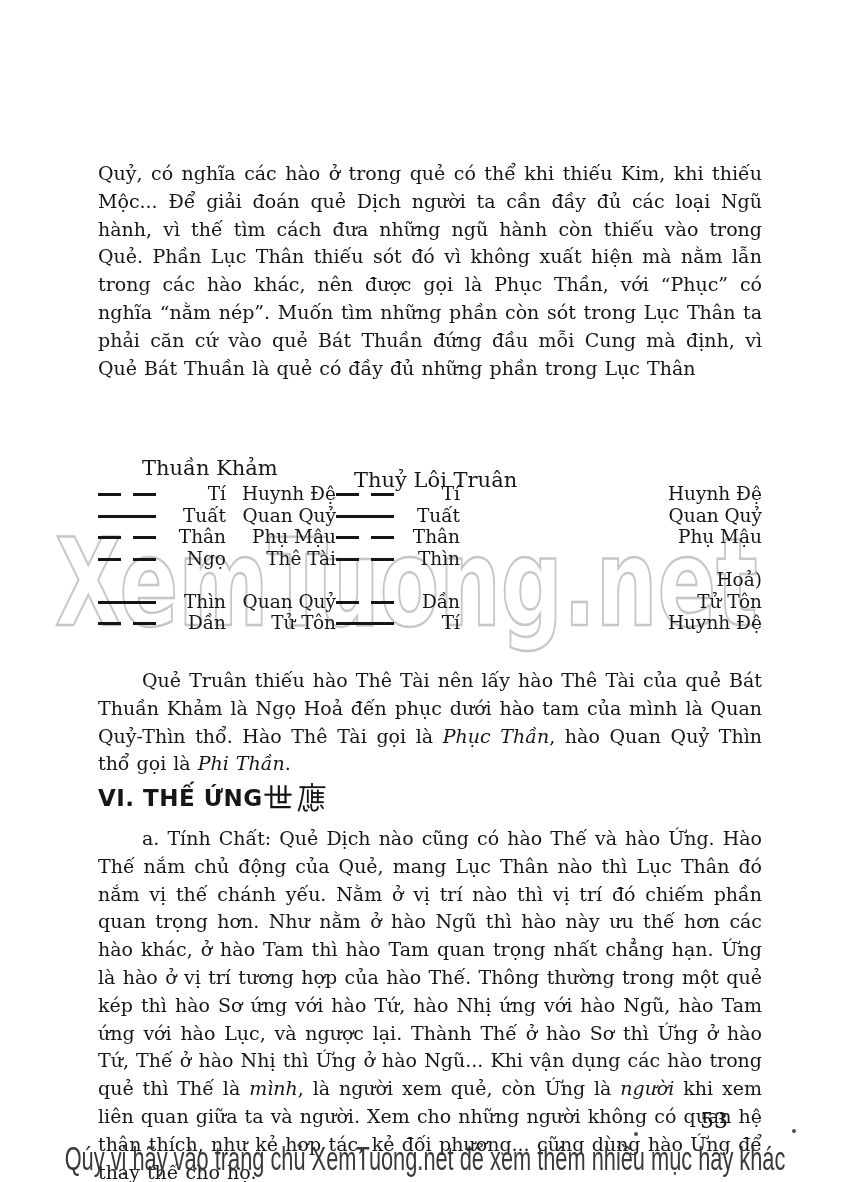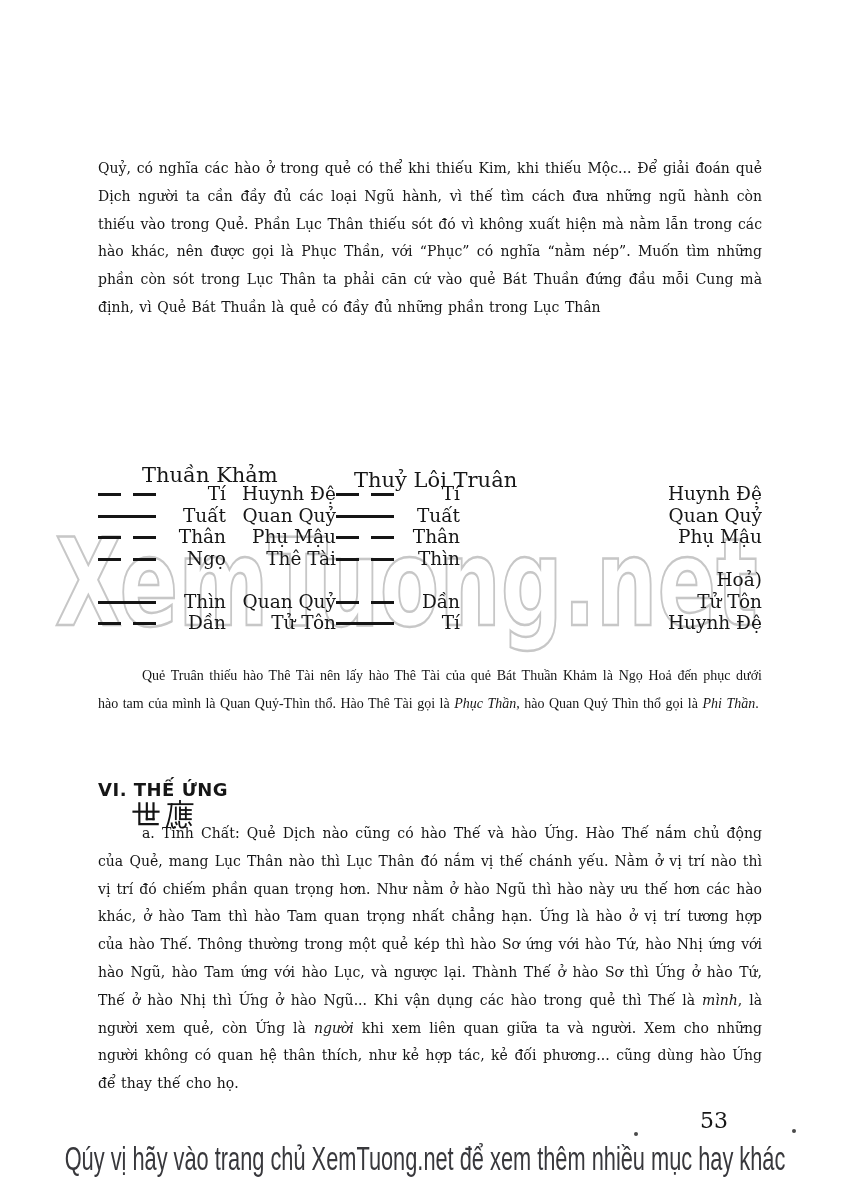--- a/index.html
+++ b/index.html
@@ -3,48 +3,48 @@
 <meta charset="utf-8">
 <style>
   html,body { margin:0; padding:0; background:#fff; }
   .page {
     position:relative; width:850px; height:1182px; background:#ffffff;
     font-family:"DejaVu Serif", serif; color:#161616; overflow:hidden;
   }
   .abs { position:absolute; }
   .col { left:98px; width:664px; z-index:2;text-align:right; }
   .para {
-    text-align:justify; font-size:14px; line-height:27.8px;
+    text-align:justify; font-size:19px; line-height:27.8px;
     word-spacing:1px;
   }
   .indent { text-indent:44px; }
   .it { font-style:italic; }
 
   
   .hex-titles { top:448px; font-size:21px; z-index:2; }
-  .hex-title-left  { position:absolute; left:44px;  top:15px; white-space:nowrap; }
+  .hex-title-left  { position:absolute; left:44px;  top:8px; white-space:nowrap; }
   .hex-title-right { position:absolute; left:256px; top:0; white-space:nowrap;margin-top:20px; }
   .hex-table {
     top:483px; display:grid;
     grid-template-columns:66px 62px 110px 64px 60px 1fr;
     font-size:18.5px; line-height:21.5px; z-index:2;
   }
   .yao { width:58px; height:3px; background:#151515; align-self:center; margin-top:2px; }
   .yao[data-line="broken"] {
     background:linear-gradient(90deg,#151515 0 23px,transparent 23px 35px,#151515 35px 58px);
   }
   .branch { white-space:nowrap; }
   .rel { white-space:nowrap; }
   .hex-wrap { grid-column:1 / -1; padding-left:12px; }
 
   
   .section-heading {
     top:764px; left:98px; z-index:2;
-    font-family:"DejaVu Sans", sans-serif; font-weight:bold; font-size:18px;
-    display:flex; align-items:center; gap:0; letter-spacing:0.5px;flex-direction:column;
+    font-family:"DejaVu Sans", sans-serif; font-weight:bold; font-size:23px;
+    display:flex; align-items:center; gap:0; letter-spacing:0.5px;
   }
   .cjk { display:inline-flex; gap:4px; align-items:center; }
   .cjk svg { display:block; }
 
   
   .watermark {
     top:522px; left:55px; z-index:1;
     font-family:"DejaVu Sans", sans-serif; font-weight:bold; font-size:122px;
     line-height:1; white-space:nowrap;
     color:#ffffff; -webkit-text-stroke:2.5px #c7c7c7;
@@ -117,21 +117,21 @@
     <span class="rel">Tử Tôn</span>
 
     <span class="yao" data-line="broken"></span>
     <span class="branch">Dần</span>
     <span class="rel">Tử Tôn</span>
     <span class="yao" data-line="solid"></span>
     <span class="branch">Tí</span>
     <span class="rel">Huynh Đệ</span>
   </div>
 
-  <p class="abs col para indent" style="top:648px;font-family:Liberation Serif, serif;"><span>Quẻ Truân thiếu hào Thê Tài nên lấy hào Thê Tài của quẻ Bát Thuần Khảm là Ngọ Hoả đến phục dưới hào tam của mình là Quan Quỷ-Thìn thổ.  Hào Thê Tài gọi là </span><span class="it">Phục Thần</span><span>, hào Quan Quỷ Thìn thổ gọi là </span><span class="it">Phi Thần</span><span>.</span></p>
+  <p class="abs col para indent" style="top:648px;"><span>Quẻ Truân thiếu hào Thê Tài nên lấy hào Thê Tài của quẻ Bát Thuần Khảm là Ngọ Hoả đến phục dưới hào tam của mình là Quan Quỷ-Thìn thổ.  Hào Thê Tài gọi là </span><span class="it">Phục Thần</span><span>, hào Quan Quỷ Thìn thổ gọi là </span><span class="it">Phi Thần</span><span>.</span></p>
 
   <h2 class="abs section-heading">
     <span>VI. THẾ ỨNG</span>
     <span class="cjk" aria-label="世應">
       <svg width="30" height="30" viewBox="0 0 36 36" fill="none" stroke="#141414" stroke-width="2.6" stroke-linecap="square">
         <path d="M3 14 H33"></path>
           <path d="M10 4 V29 H32"></path>
           <path d="M19 4 V23"></path>
           <path d="M27 4 V23"></path>
           <path d="M19 23 H27"></path>

